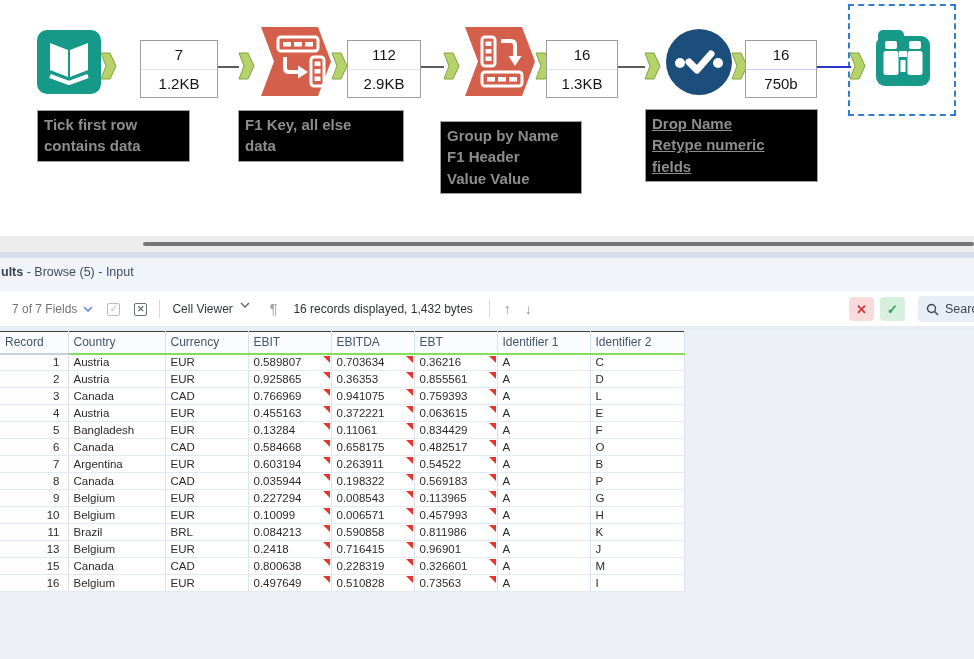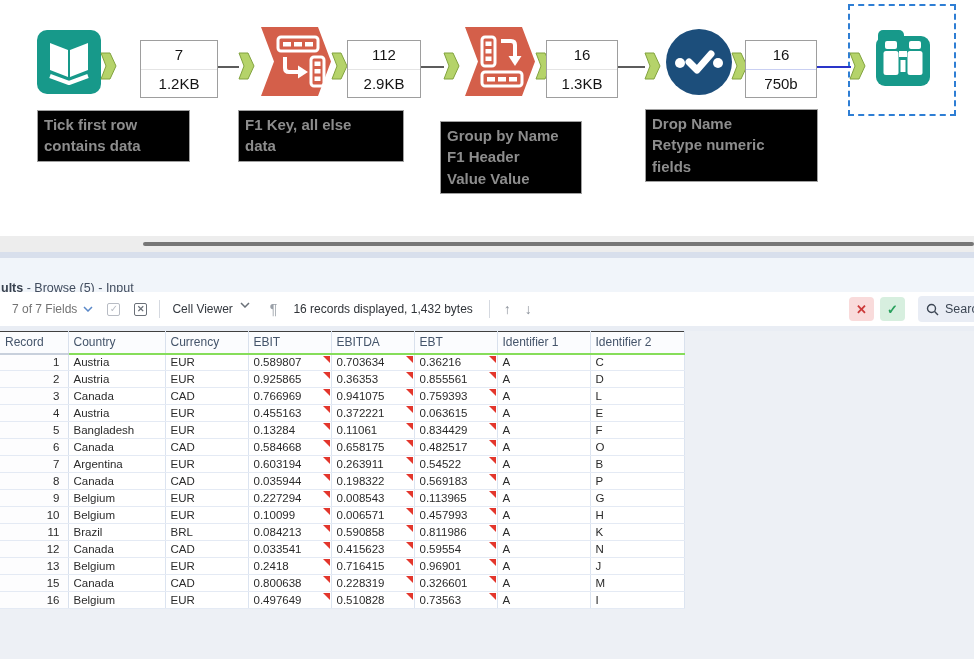--- a/index.html
+++ b/index.html
@@ -27,21 +27,21 @@
             border:2px dashed #2e7ed4; background:transparent; z-index:0; }
 
   
   #hscroll { position:absolute; left:0; top:236px; width:974px; height:16px; background:#ededed; }
   #hscroll .thumb { position:absolute; left:143px; top:6px; width:831px; height:4px;
                     background:#767676; border-radius:2px; }
 
   
   #panel-strip { position:absolute; left:0; top:252px; width:974px; height:6px; background:#d8dfec; }
   #panel-head { position:absolute; left:0; top:258px; width:974px; height:34px; background:#f1f5fa; }
-  #panel-head .title { position:absolute; left:1px; top:23px; font-size:12.5px; color:#414c5e; }
+  #panel-head .title { position:absolute; left:1px; top:7px; font-size:12.5px; color:#414c5e; }
   #panel-head .title b { color:#39424f; }
 
   #toolbar { position:absolute; left:0; top:292px; width:974px; height:34px; background:#fff;
              display:flex; align-items:center; font-size:12px; color:#33383f; }
   #toolbar .fields { color:#737373; margin-left:12px; display:flex; align-items:center; gap:6px; cursor:pointer;}
   #toolbar .icon-btn { margin-left:14px; cursor:pointer; display:flex; align-items:center; }
   .chkbox { width:13px; height:13px; border:1.6px solid #b8bcc4; border-radius:2px;
             color:#b8bcc4; font-size:10px; line-height:10px; text-align:center; }
   .boxx  { width:13px; height:13px; border:1.6px solid #6a7078; border-radius:2px;
            color:#6a7078; font-size:9px; font-weight:bold; line-height:10px; text-align:center; }
@@ -196,21 +196,21 @@
   </div>
   <div class="annot" style="left:238px; top:110px; width:166px;">
     <div>F1 Key, all else</div>
     <div>data</div>
   </div>
   <div class="annot" style="left:440px; top:121px; width:142px;">
     <div>Group by Name</div>
     <div>F1 Header</div>
     <div>Value Value</div>
   </div>
-  <div class="annot" style="left:645px; top:109px; width:173px;">
+  <div class="annot" style="left:645px; top:109px; width:173px;text-decoration:underline;">
     <div>Drop Name</div>
     <div>Retype numeric</div>
     <div>fields</div>
   </div>
 </div>
 
 <div id="hscroll">
   <div class="thumb"></div>
 </div>
 
@@ -386,30 +386,20 @@
           <td class="numcol">11</td>
           <td>Brazil</td>
           <td>BRL</td>
           <td>0.084213<span class="tri"></span></td>
           <td>0.590858<span class="tri"></span></td>
           <td>0.811986<span class="tri"></span></td>
           <td>A</td>
           <td>K</td>
         </tr>
         <tr>
-          <td class="numcol">12</td>
-          <td>Canada</td>
-          <td>CAD</td>
-          <td>0.033541<span class="tri"></span></td>
-          <td>0.415623<span class="tri"></span></td>
-          <td>0.59554<span class="tri"></span></td>
-          <td>A</td>
-          <td>N</td>
-        </tr>
-        <tr>
           <td class="numcol">13</td>
           <td>Belgium</td>
           <td>EUR</td>
           <td>0.2418<span class="tri"></span></td>
           <td>0.716415<span class="tri"></span></td>
           <td>0.96901<span class="tri"></span></td>
           <td>A</td>
           <td>J</td>
         </tr>
         <tr>

